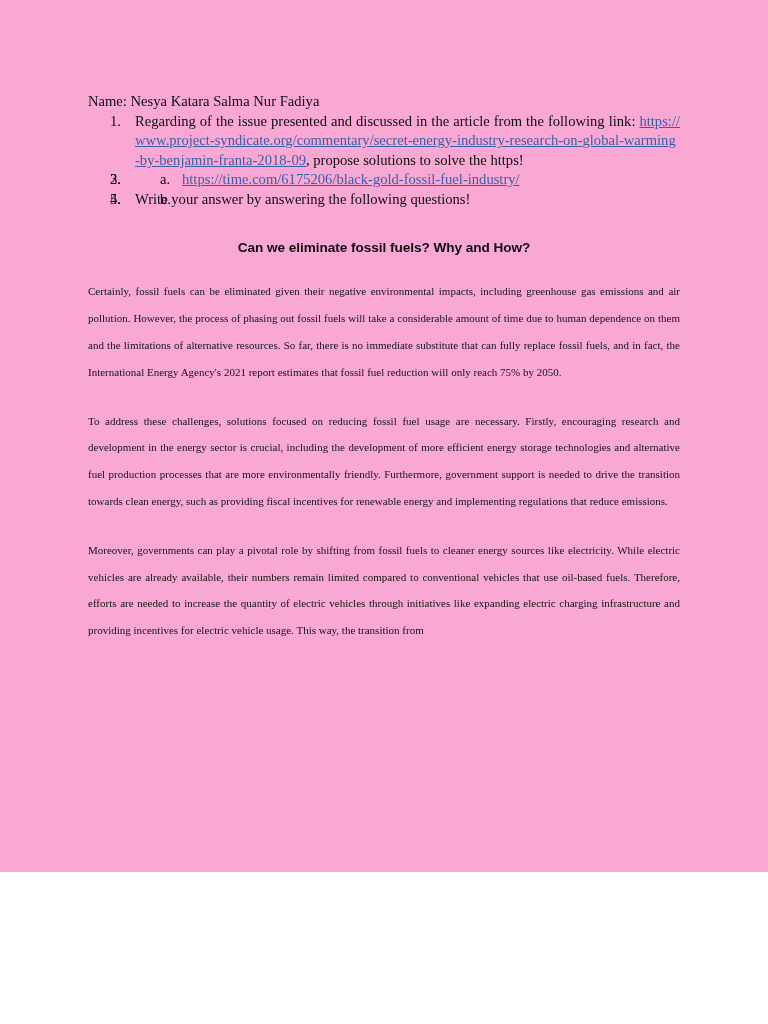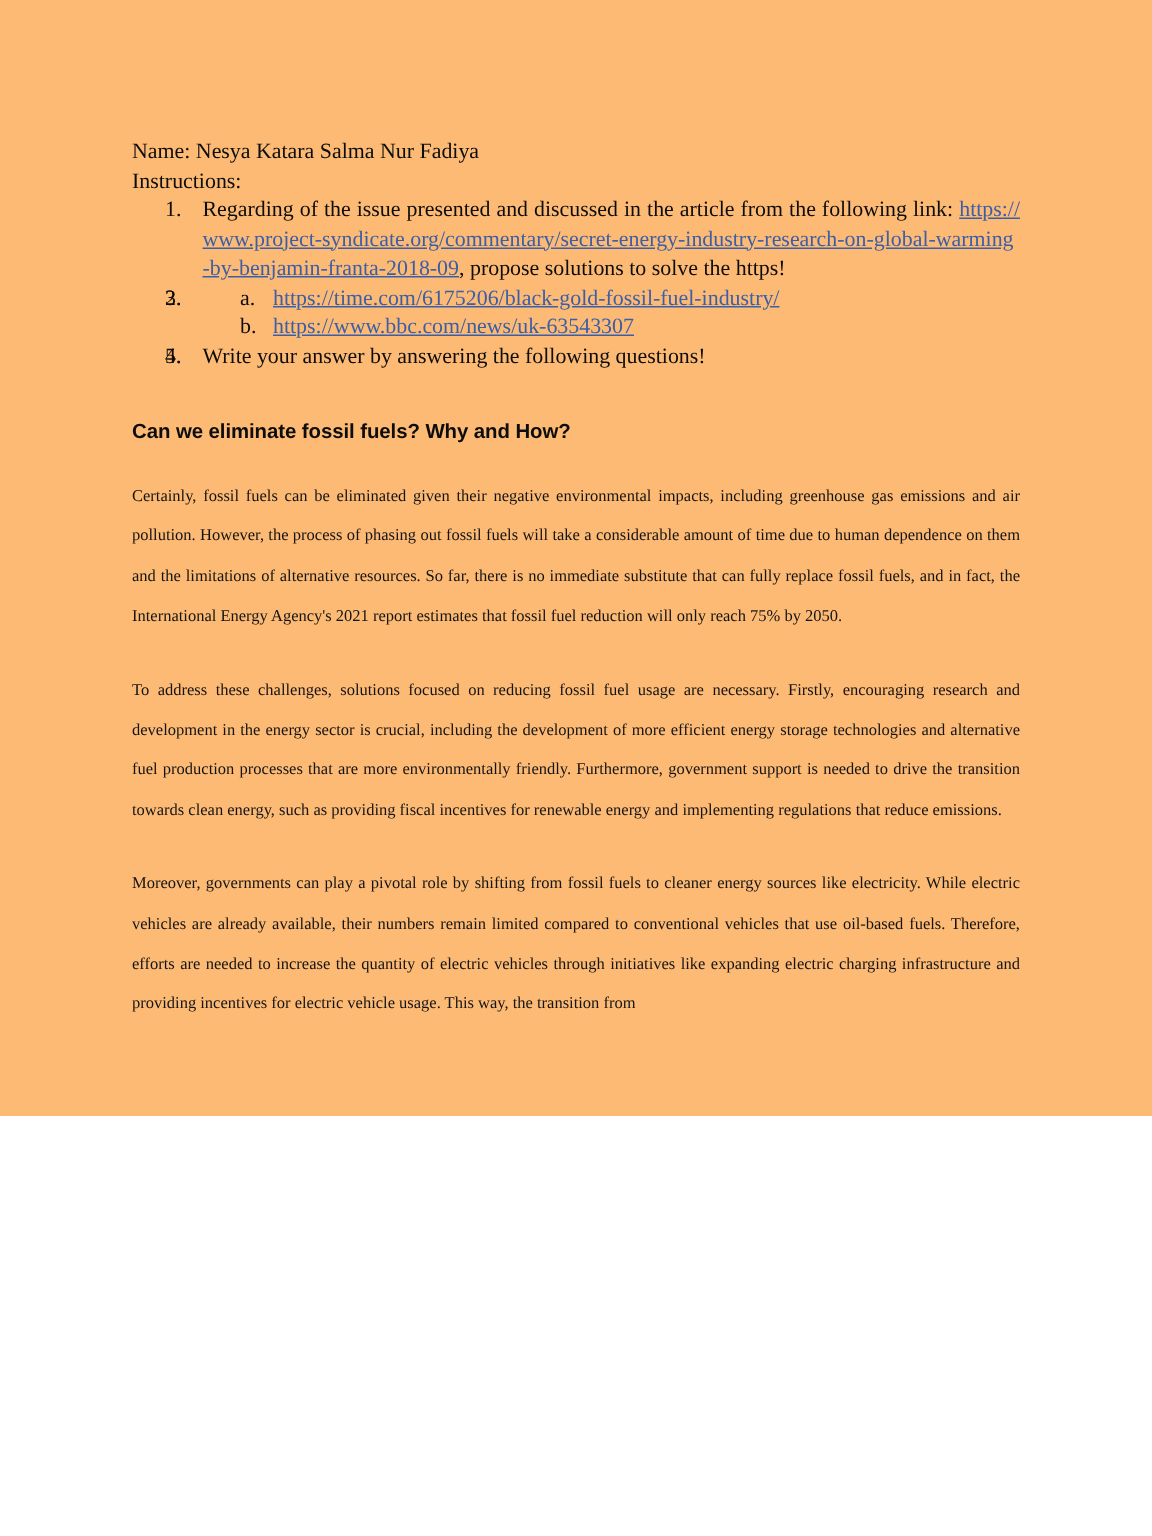--- a/index.html
+++ b/index.html
@@ -13,22 +13,22 @@
     height: 1024px;
     overflow: hidden;
     font-family: "Liberation Serif", "DejaVu Serif", serif;
     color: #000000;
     -webkit-font-smoothing: antialiased;
   }
 
   .page {
     position: relative;
     width: 768px;
-    height: 744px;
-    background: #fdba74;
+    height: 872px;
+    background: #f9a8d4;
     box-sizing: border-box;
   }
 
   .content {
     position: absolute;
     left: 88px;
     top: 92px;
     width: 592px;
   }
 
@@ -91,21 +91,21 @@
 
   a.doclink, .doclink {
     color: #3a5fa8;
     text-decoration: underline;
     word-break: break-all;
   }
 
   
   .essay-title {
     margin-top: 30px;
-    text-align: left;
+    text-align: center;
     font-family: "Liberation Sans", "DejaVu Sans", sans-serif;
     font-weight: bold;
     font-size: 13.6px;
     line-height: 18px;
     color: #0d0d0d;
     letter-spacing: -0.05px;
   }
 
   
   .para {
@@ -120,40 +120,39 @@
   .para.first { margin-top: 21px; }
   .para.gap   { margin-top: 22px; }
 </style>
 </head>
 <body>
 
 <div class="page">
   <div class="content">
 
     <div class="header-line">Name: Nesya Katara Salma Nur Fadiya</div>
-    <div class="header-line">Instructions:</div>
 
     <ol class="inst-list">
 
       <li class="inst-item">
         <span class="marker">1.</span><span>Regarding of the issue presented and discussed in the article from the following link: </span><span class="doclink">https://www.project-syndicate.org/commentary/secret-energy-industry-research-on-global-warming-by-benjamin-franta-2018-09</span><span>, propose solutions to solve the https!</span>
       </li>
 
       <li class="inst-item">
         <span class="marker">2.</span>
       </li>
 
       <li class="inst-item">
         <span class="marker">3.</span>
         <ol class="sub-list">
           <li class="sub-item">
             <span class="marker">a.</span><span class="doclink">https://time.com/6175206/black-gold-fossil-fuel-industry/</span>
           </li>
           <li class="sub-item">
-            <span class="marker">b.</span><span class="doclink">https://www.bbc.com/news/uk-63543307</span>
+            <span class="marker">b.</span>
           </li>
         </ol>
       </li>
 
       <li class="inst-item">
         <span class="marker">4.</span>
       </li>
 
       <li class="inst-item">
         <span class="marker">5.</span><span>Write your answer by answering the following questions!</span>

